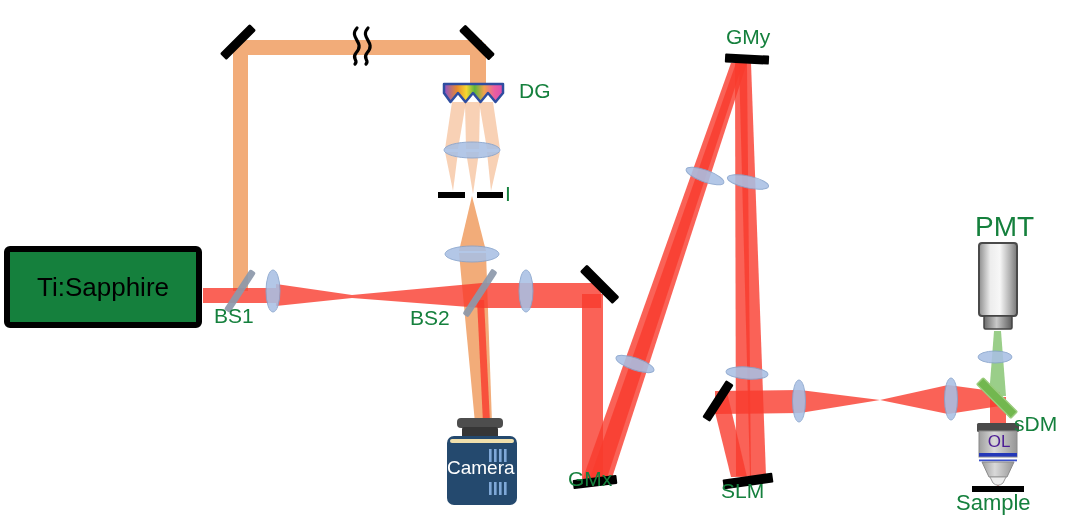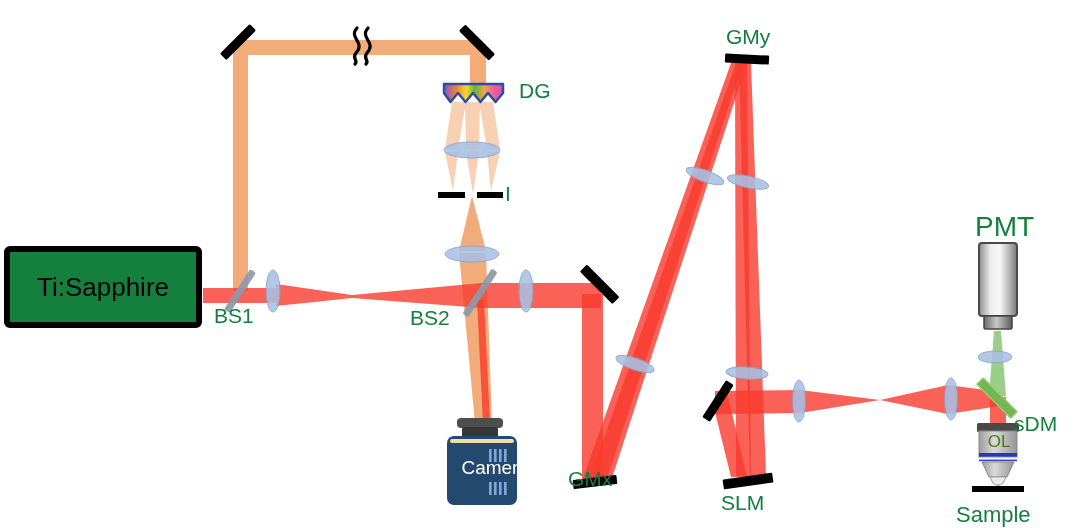--- a/index.html
+++ b/index.html
@@ -8,24 +8,24 @@
     font-family:"Liberation Sans",sans-serif;
   }
   #stage svg{position:absolute;left:0;top:0;}
   .lbl{position:absolute;color:#15803d;font-size:21px;line-height:1.05;white-space:nowrap;}
   .laser-box{
     position:absolute;left:4px;top:246px;width:186px;height:70px;
     background:#15803d;border:6px solid #000;border-radius:6px;
     display:flex;flex-direction:row;align-items:center;justify-content:center;
     font-size:26px;text-align:center;
   }
-  .cam-lbl{position:absolute;left:447px;top:457px;width:82px;text-align:right;
+  .cam-lbl{position:absolute;left:447px;top:457px;width:82px;text-align:left;
     color:#fff;font-size:19px;}
   .ol-lbl{position:absolute;left:979px;top:432px;width:40px;text-align:center;
-    color:#4d7c0f;font-size:17px;}
+    color:#4c1d95;font-size:17px;}
   .beam-red{fill:var(--beam-red,#F93B2D);opacity:0.80;}
   .beam-orange{fill:var(--beam-orange,#F2AC79);}
   .beam-orange-soft{fill:var(--beam-orange,#F2AC79);opacity:0.55;}
   .beam-green{fill:var(--beam-green,#8FC97C);opacity:0.9;}
   .lens{fill:var(--lens-blue,#A9C0E4);stroke:#87A3CC;stroke-width:1;opacity:0.88;}
   .mirror{fill:var(--mirror-black,#000);}
   .bs{fill:var(--bs-gray,#8C98AA);opacity:0.92;}
 </style>
 </head>
 <body>
@@ -176,19 +176,19 @@
   <div class="laser-box">
     <span>Ti:Sapphire</span>
   </div>
 
   <div class="lbl" style="left:214px;top:305px;text-align:right;">BS1</div>
   <div class="lbl" style="left:410px;top:307px;text-align:center;">BS2</div>
   <div class="lbl" style="left:519px;top:80px;">DG</div>
   <div class="lbl" style="left:505px;top:183px;">I</div>
   <div class="lbl" style="left:568px;top:468px;">GMx</div>
   <div class="lbl" style="left:726px;top:26px;">GMy</div>
-  <div class="lbl" style="left:721px;top:492px;">SLM</div>
+  <div class="lbl" style="left:721px;top:480px;">SLM</div>
   <div class="lbl" style="left:975px;top:212px;font-size:28px;">PMT</div>
   <div class="lbl" style="left:1014px;top:377px;margin-top:36px;">sDM</div>
-  <div class="lbl" style="left:956px;top:491px;font-size:22px;margin-top:12px;">Sample</div>
+  <div class="lbl" style="left:956px;top:491px;font-size:22px;">Sample</div>
   <div class="cam-lbl">Camera</div>
   <div class="ol-lbl">OL</div>
 </div>
 
 </body></html>

